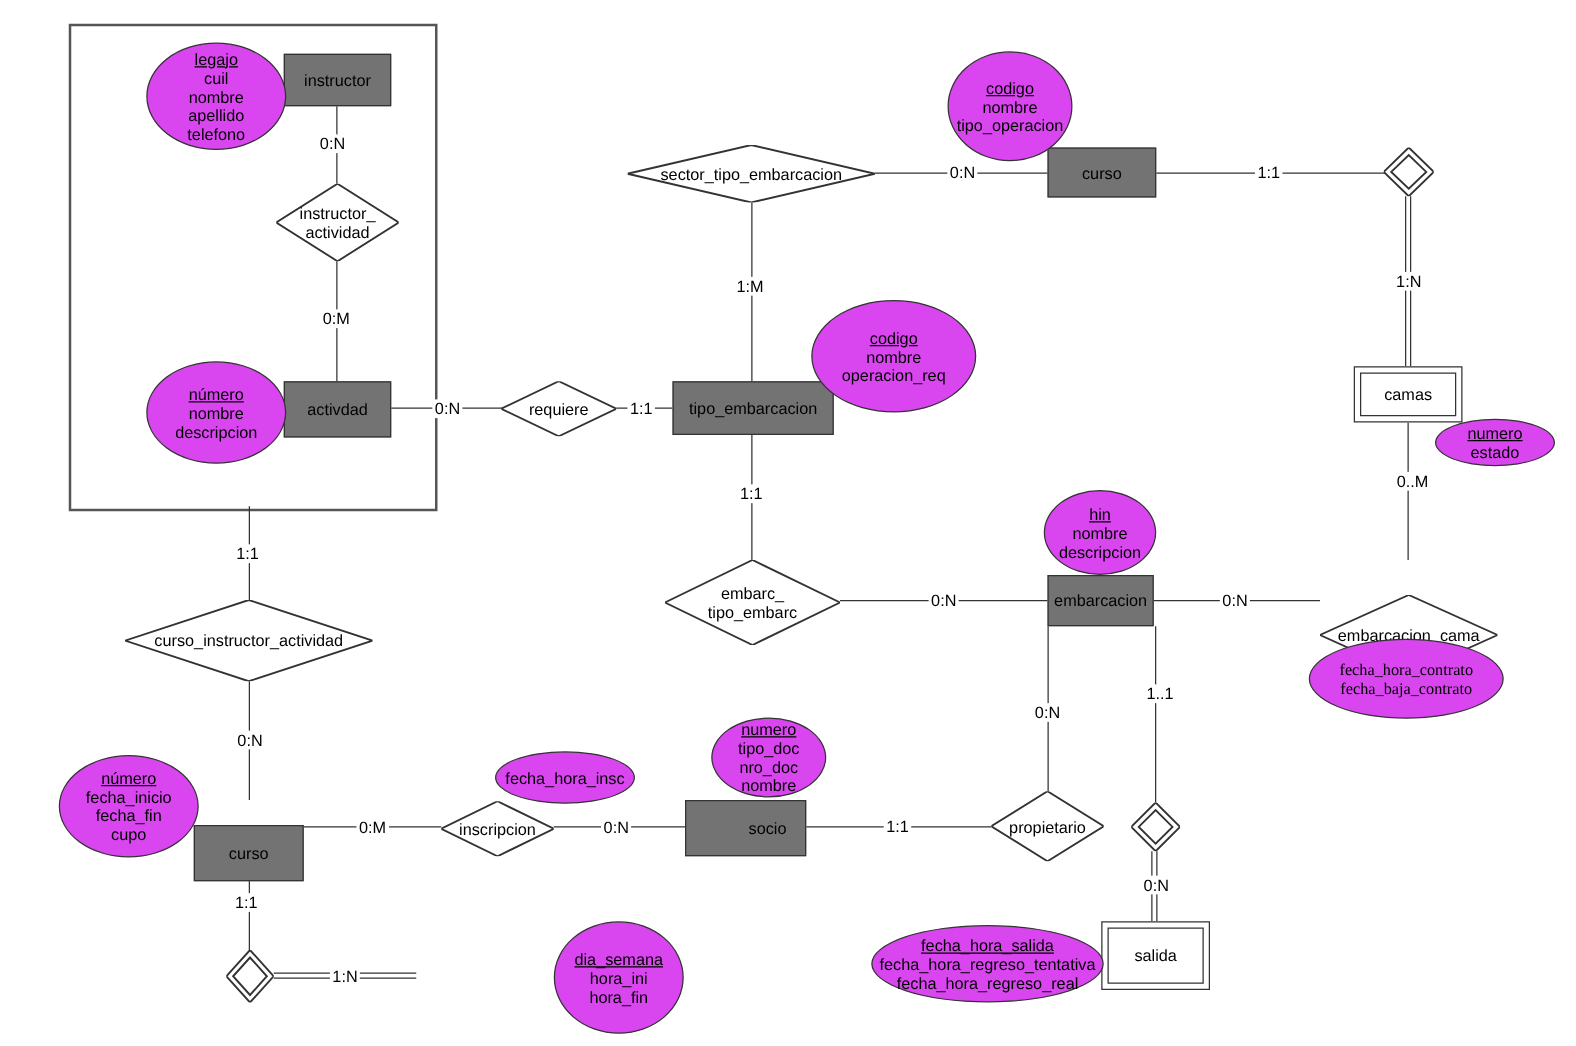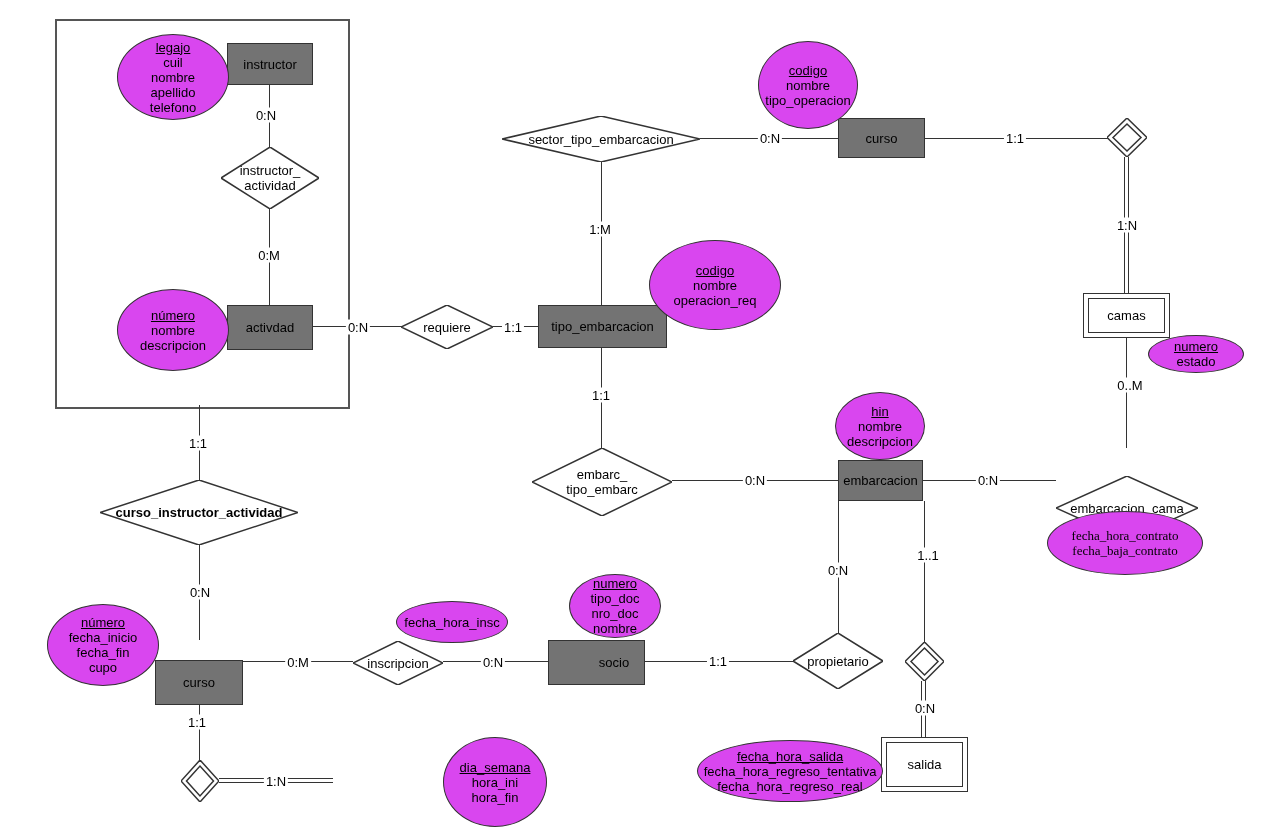--- a/index.html
+++ b/index.html
@@ -149,21 +149,21 @@
   </div>
   <div class="diamond" style="left:532px;top:448px;width:140px;height:68px;">
     <svg width="140" height="68">
         <polygon points="0,34 70,0 140,34 70,68" fill="#fff" stroke="#333" stroke-width="1.5"></polygon>
       </svg>
     <div class="dlabel">
         <span>embarc_</span>
         <span>tipo_embarc</span>
       </div>
   </div>
-  <div class="diamond" style="left:100px;top:480px;width:198px;height:65px;font-weight:bold;">
+  <div class="diamond" style="left:100px;top:480px;width:198px;height:65px;">
     <svg width="198" height="65">
         <polygon points="0,32.5 99,0 198,32.5 99,65" fill="#fff" stroke="#333" stroke-width="1.5"></polygon>
       </svg>
     <div class="dlabel">
         <span>curso_instructor_actividad</span>
       </div>
   </div>
   <div class="diamond" style="left:353px;top:641px;width:90px;height:44px;">
     <svg width="90" height="44">
         <polygon points="0,22 45,0 90,22 45,44" fill="#fff" stroke="#333" stroke-width="1.5"></polygon>

